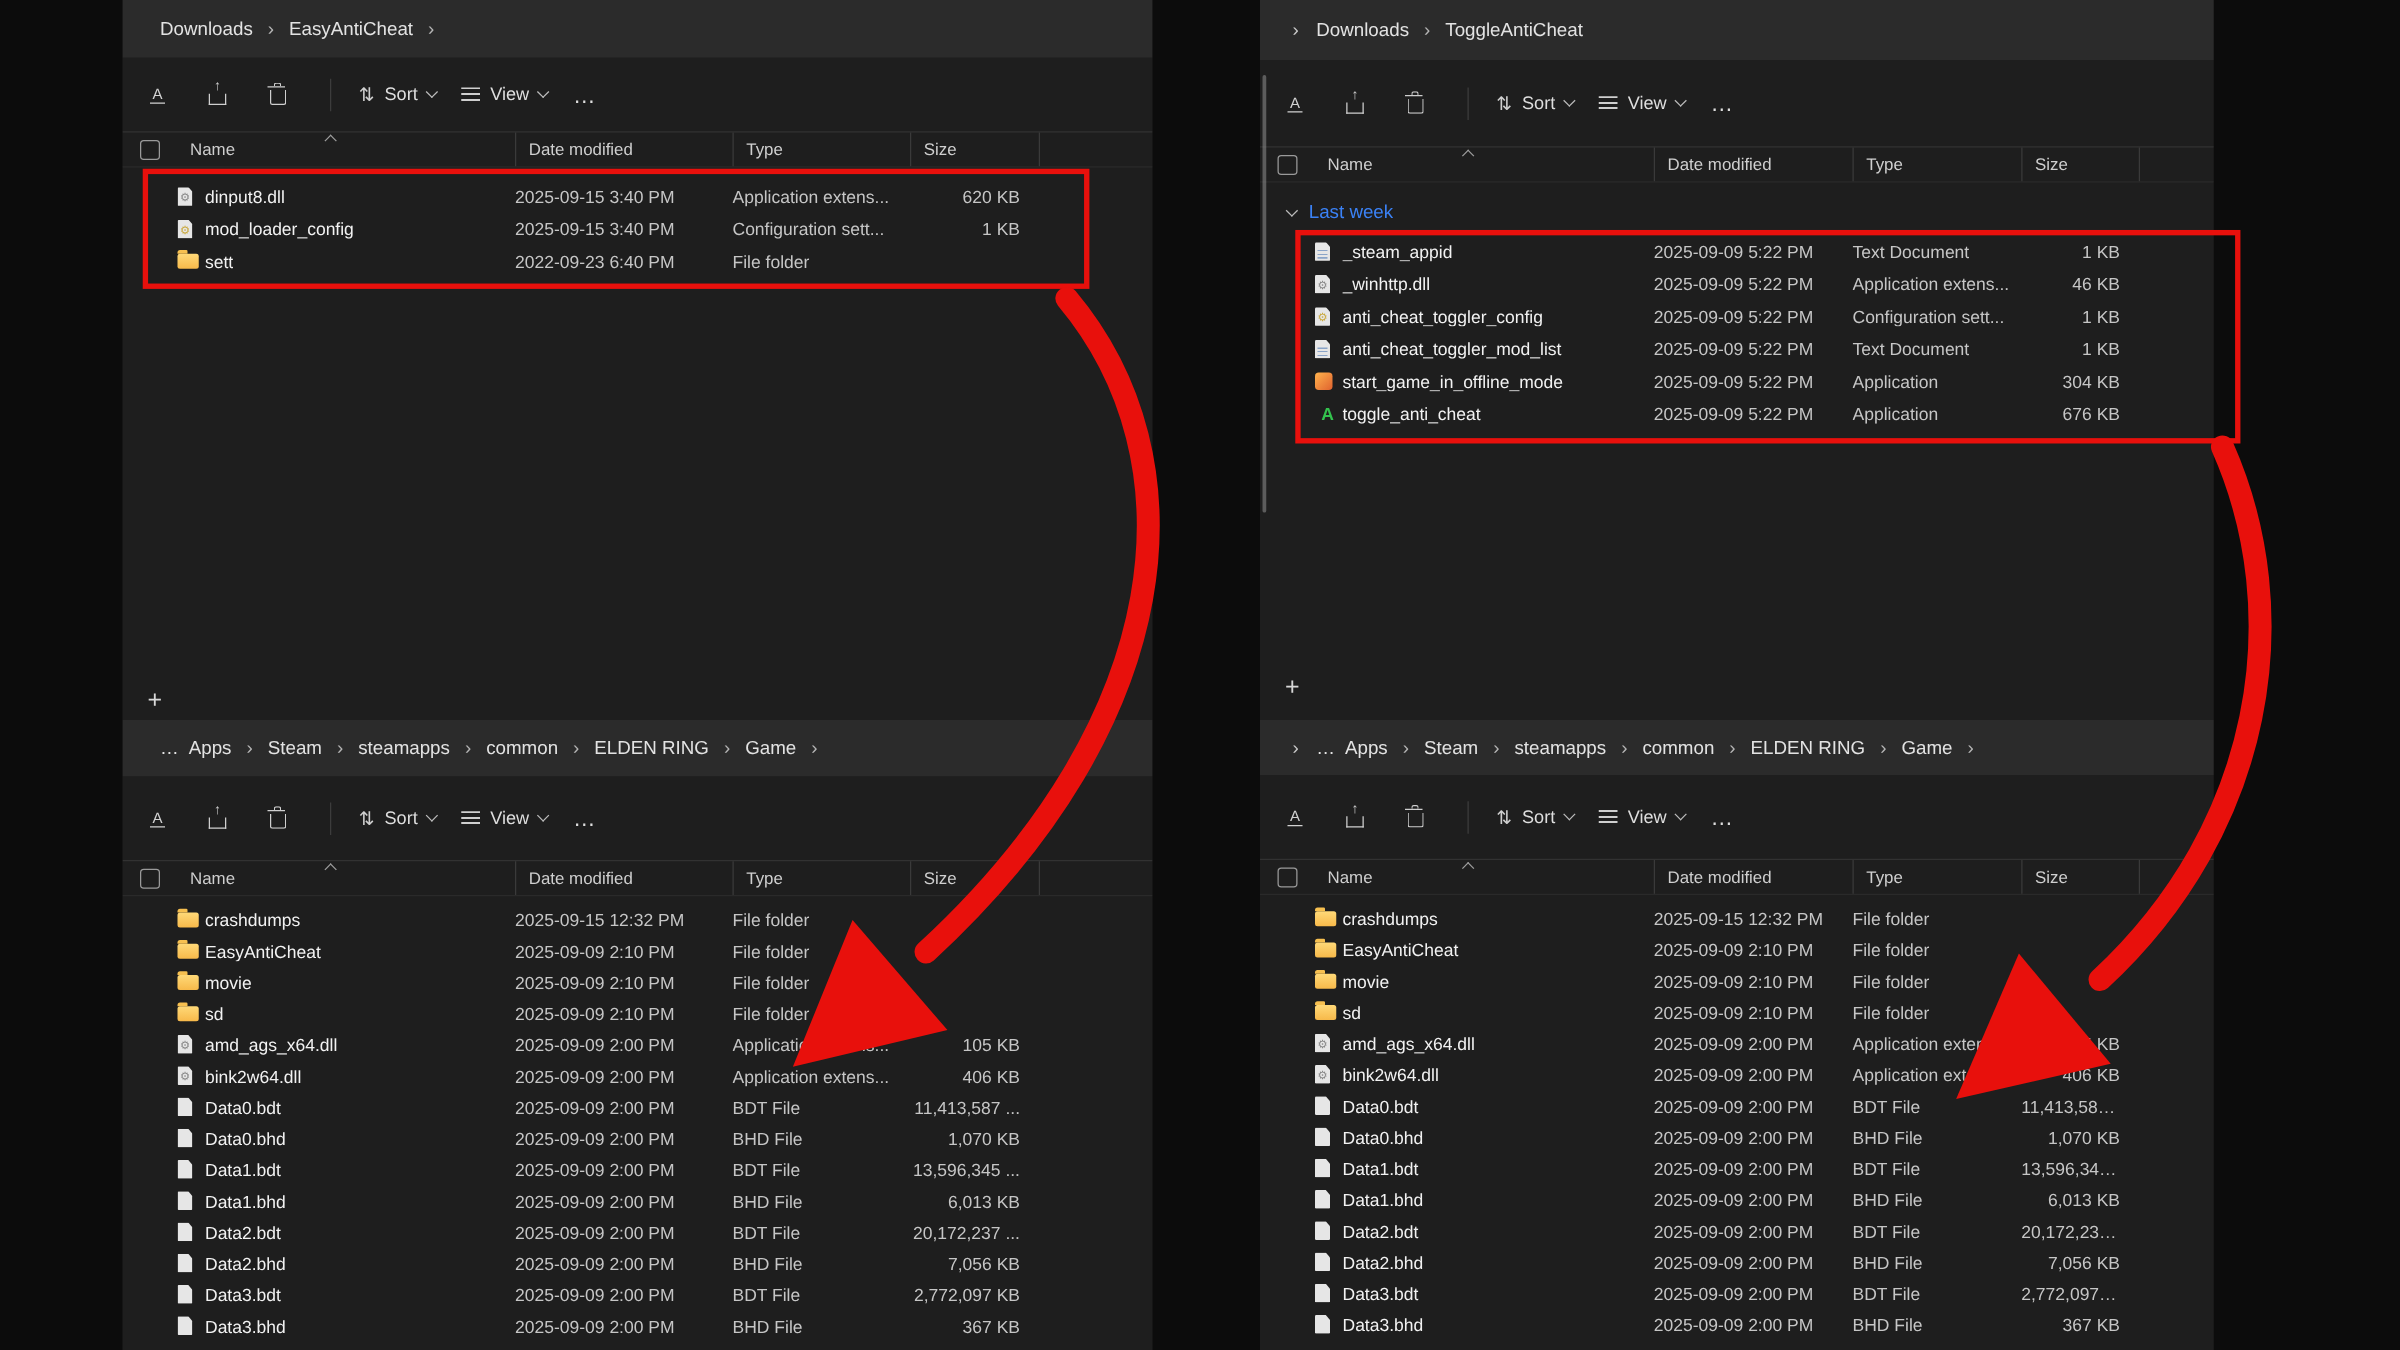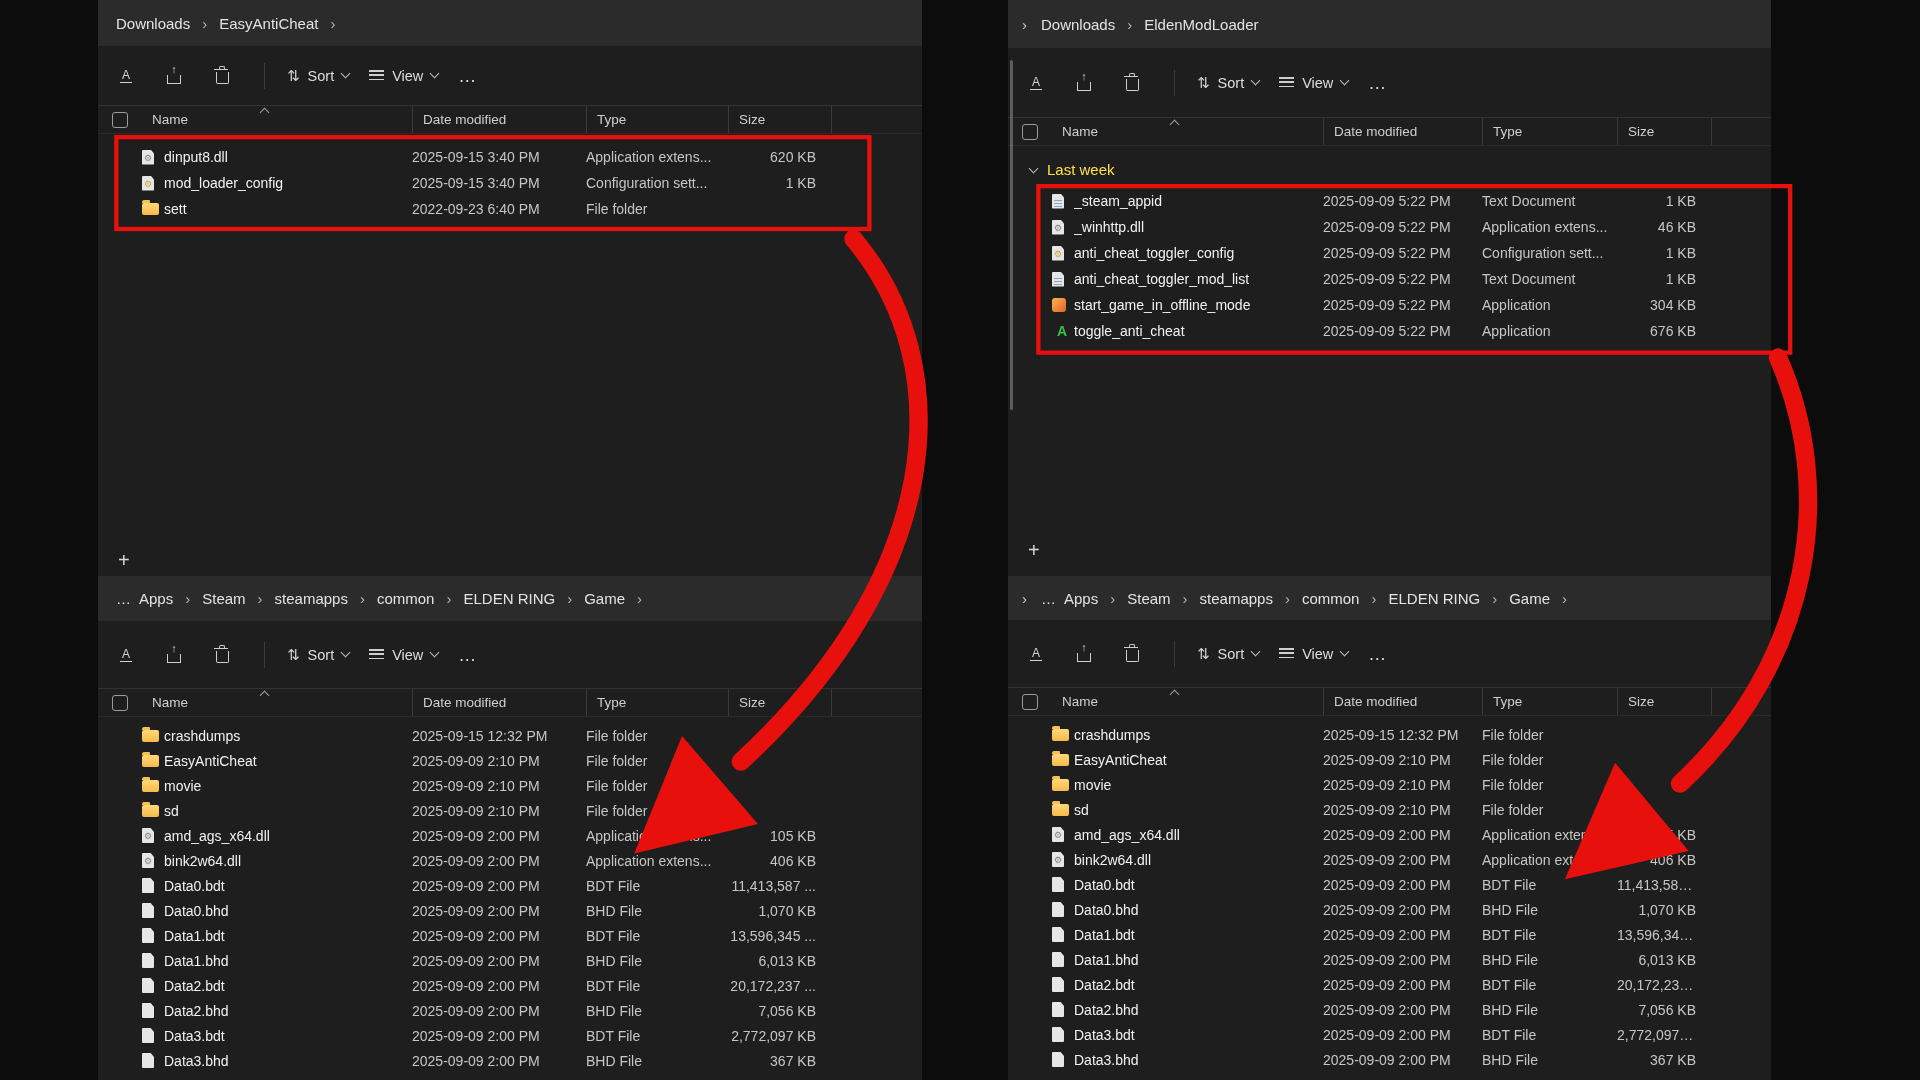--- a/index.html
+++ b/index.html
@@ -6,21 +6,21 @@
   body{
     width:1920px;height:1080px;position:relative;overflow:hidden;
     background:#0c0c0c;color:#e8e8e8;
     font-family:"Liberation Sans","DejaVu Sans",sans-serif;
   }
   .window{position:absolute;top:0;bottom:0;background:#1e1e1e;overflow:hidden}
   #win-left{left:98px;width:824px}
   #win-right{left:1008px;width:763px}
 
   
-  .address-bar{background:#2b2b2b;display:flex;align-items:center;padding:0 14px;box-sizing:border-box}
+  .address-bar{background:#2b2b2b;display:flex;align-items:center;padding:0 26px;box-sizing:border-box}
   .crumbs{display:flex;align-items:center;font-size:15px;color:#e3e3e3;white-space:nowrap}
   .crumb{margin:0 4px;cursor:default}
   .crumb-sep{color:#b5b5b5;margin:0 8px;font-size:15px}
   .crumb-sep:empty{display:none}
   .nav-chev{color:#c9c9c9;font-size:15px;margin-right:10px}
 
   
   .toolbar{display:flex;align-items:center;padding:0 10px;border-bottom:1px solid #323232;box-sizing:border-box}
   .tb-icon{width:36px;height:34px;display:flex;align-items:center;justify-content:center;border-radius:4px;cursor:pointer;margin-right:12px}
   .ic-rename{font-size:12px;color:#d2d2d2;border-bottom:1.5px solid #d2d2d2;padding:0 2px;line-height:13px}
@@ -61,21 +61,21 @@
   .icon-folder{width:17px;height:12px;border-radius:2px;background:linear-gradient(180deg,#ffd978,#f7b94a);position:relative}
   .icon-folder::before{content:"";position:absolute;top:-3px;left:0;width:8px;height:3px;background:#f7c050;border-radius:2px 1px 0 0}
   .icon-file,.icon-dll,.icon-config,.icon-text{width:12px;height:15px;background:#e6e6e6;border-radius:1px;clip-path:polygon(0 0,72% 0,100% 26%,100% 100%,0 100%);position:relative}
   .icon-text::after{content:"";position:absolute;left:2px;right:2px;top:6px;height:7px;background:repeating-linear-gradient(180deg,#8aa4c8 0 1px,transparent 1px 3px)}
   .icon-dll::after{content:"⚙";position:absolute;left:0;right:0;top:4px;text-align:center;font-size:9px;line-height:9px;color:#868686}
   .icon-config::after{content:"⚙";position:absolute;left:0;right:0;top:4px;text-align:center;font-size:9px;line-height:9px;color:#c9a83c}
   .icon-app{width:14px;height:14px;border-radius:3px;background:linear-gradient(135deg,#ffb34d,#e0622e)}
   .icon-appA{font-weight:bold;font-size:14px;color:#33c24d}
   .icon-appA::after{content:"A"}
 
-  .group-row{display:flex;align-items:center;gap:10px;padding-left:22px;height:26px;margin-top:10px;margin-bottom:6px;font-size:15px;color:#fde047;cursor:pointer}
+  .group-row{display:flex;align-items:center;gap:10px;padding-left:22px;height:26px;margin-top:10px;margin-bottom:6px;font-size:15px;color:#3b82f6;cursor:pointer}
   .group-chev{margin-top:-2px}
 
   .plusrow{display:flex;align-items:center;padding-left:14px;box-sizing:border-box}
   .plus{font-size:20px;color:#d8d8d8;cursor:pointer;line-height:20px;padding:2px 6px}
 
   .scrollhint{position:absolute;width:3px;border-radius:2px;background:#8f8f8f;opacity:.55}
 
   
   .overlay{position:absolute;left:0;top:0;width:1920px;height:1080px;z-index:100;pointer-events:none}
   .hl{fill:none;stroke:#e8100c;stroke-width:3.5}
@@ -367,21 +367,21 @@
 
 <div class="window" id="win-right">
 
   <div class="address-bar" style="height:48px">
     <span class="nav-chev">›</span>
     <div class="crumbs">
 
         <span class="crumb">Downloads</span>
         <span class="crumb-sep">›</span>
 
-        <span class="crumb">EldenModLoader</span>
+        <span class="crumb">ToggleAntiCheat</span>
 
       </div>
   </div>
 
   <div class="toolbar" style="height:70px">
     <span class="tb-icon">
         <span class="ic-rename"></span>
       </span>
     <span class="tb-icon">
         <span class="ic-share"></span>

